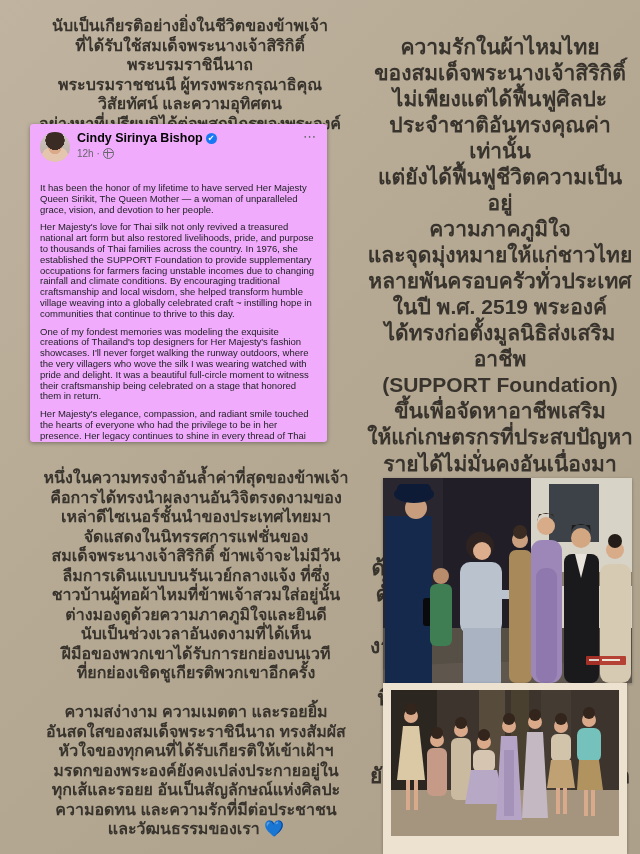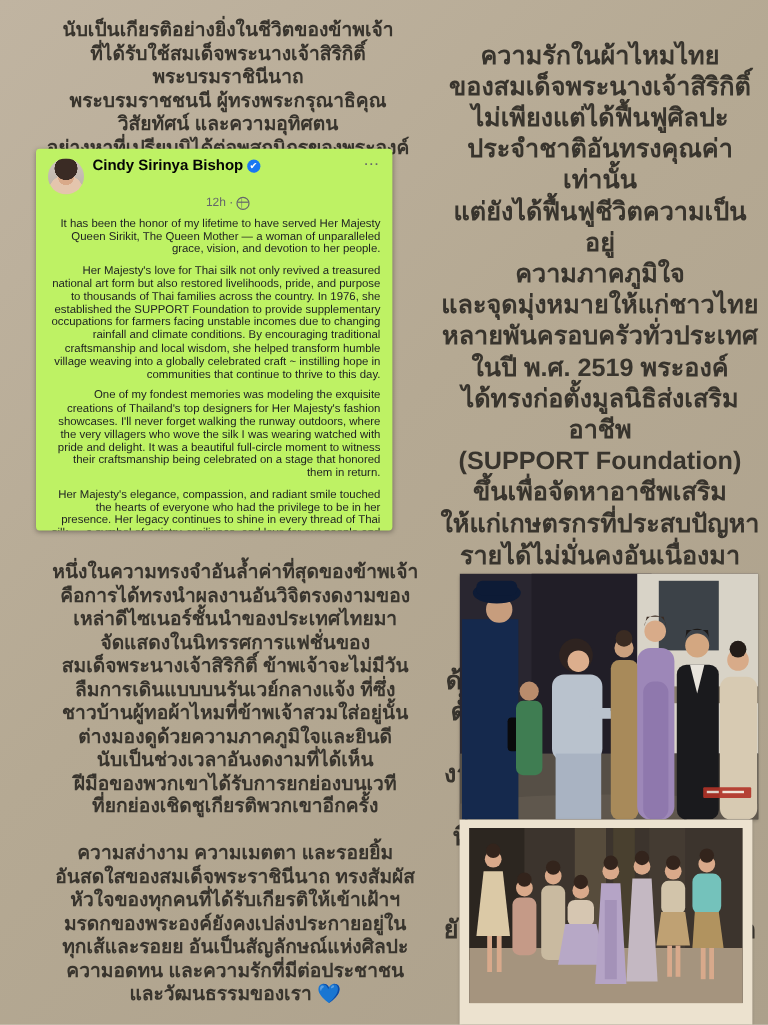--- a/index.html
+++ b/index.html
@@ -14,47 +14,47 @@
     white-space:pre-line;letter-spacing:0;
   }
   .top-left-quote{left:4px;top:16px;width:372px;font-size:16px;line-height:1.22;}
   .right-col-quote{left:366px;top:34px;width:268px;font-size:21px;line-height:1.24;}
   .bottom-block1{left:2px;top:468px;width:388px;font-size:16px;line-height:1.22;text-align:center;}
   .bottom-block2{left:2px;top:702px;width:388px;font-size:16px;line-height:1.22;}
 
   
   .post-card{
     position:absolute;left:30px;top:124px;width:297px;height:318px;
-    background:#bef264;border-radius:3px;box-shadow:0 1px 4px rgba(0,0,0,.35);
+    background:#f0abfc;border-radius:3px;box-shadow:0 1px 4px rgba(0,0,0,.35);
     box-sizing:border-box;padding:8px 10px 1px 10px;overflow:hidden;
   }
   .card-header{display:flex;align-items:flex-start;}
   .avatar{
     width:30px;height:30px;border-radius:50%;flex:0 0 30px;margin-right:7px;
     background:
       radial-gradient(circle at 50% 28%, #3a2b24 0 36%, transparent 37%),
       radial-gradient(circle at 50% 52%, #d9a98a 0 30%, transparent 31%),
       radial-gradient(circle at 50% 95%, #e4c5ad 0 45%, transparent 46%),
       linear-gradient(#cfc6bd,#b9aea4);
   }
   .header-texts{flex:1;min-width:0;}
   .author-row{display:flex;align-items:center;gap:3px;}
   .author-name{font-size:12.5px;font-weight:bold;color:#050505;line-height:1.1;}
   .verified{
     width:11px;height:11px;border-radius:50%;background:#1877f2;color:#fff;
     font-size:8px;line-height:11px;text-align:center;flex:0 0 11px;
   }
-  .meta-row{display:flex;align-items:center;gap:3px;margin-top:18px;color:#65676b;font-size:10px;justify-content:center;}
+  .meta-row{display:flex;align-items:center;gap:3px;margin-top:2px;color:#65676b;font-size:10px;}
   .globe{
     width:9px;height:9px;border:1px solid #65676b;border-radius:50%;position:relative;display:inline-block;
   }
   .globe::before{content:"";position:absolute;left:0;right:0;top:3px;border-top:1px solid #65676b;}
   .globe::after{content:"";position:absolute;top:0;bottom:0;left:3px;border-left:1px solid #65676b;border-radius:50%;}
   .menu-dots{color:#65676b;font-size:13px;line-height:10px;letter-spacing:1px;cursor:pointer;}
-  .card-body{margin-top:7px;text-align:right;}
+  .card-body{margin-top:21px;}
   .card-body p{
     margin:0 0 7px 0;font-size:9.5px;line-height:10.8px;color:#1c1e21;
   }
 
   
   .photo{position:absolute;box-shadow:0 1px 3px rgba(0,0,0,.3);}
   .photo1{left:383px;top:478px;width:249px;height:205px;}
   .photo2{
     left:383px;top:683px;width:244px;height:171px;
     background:#ece2cf;box-sizing:border-box;padding:7px 8px 18px 8px;

